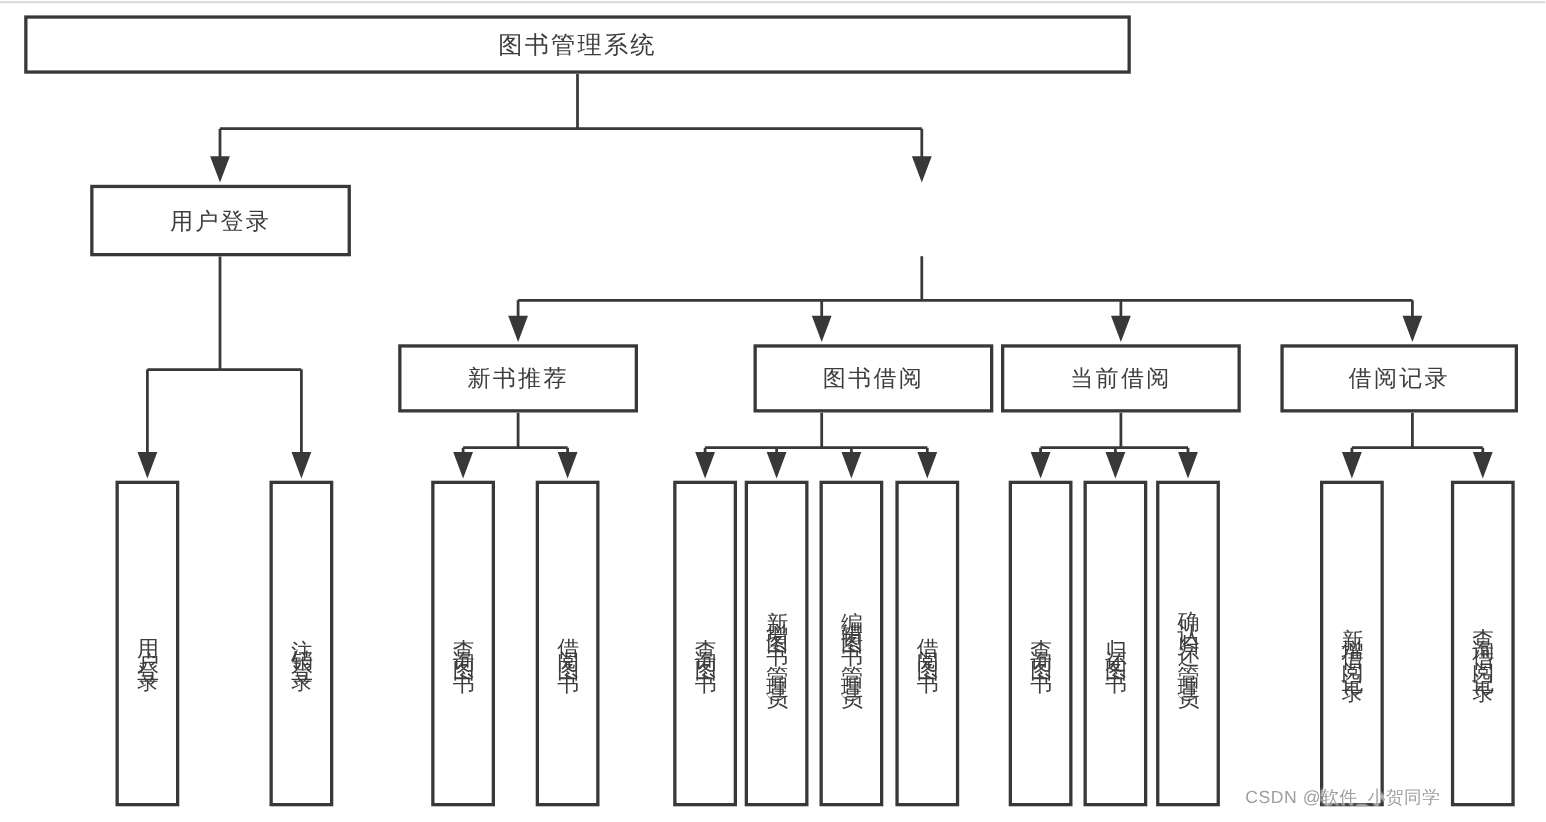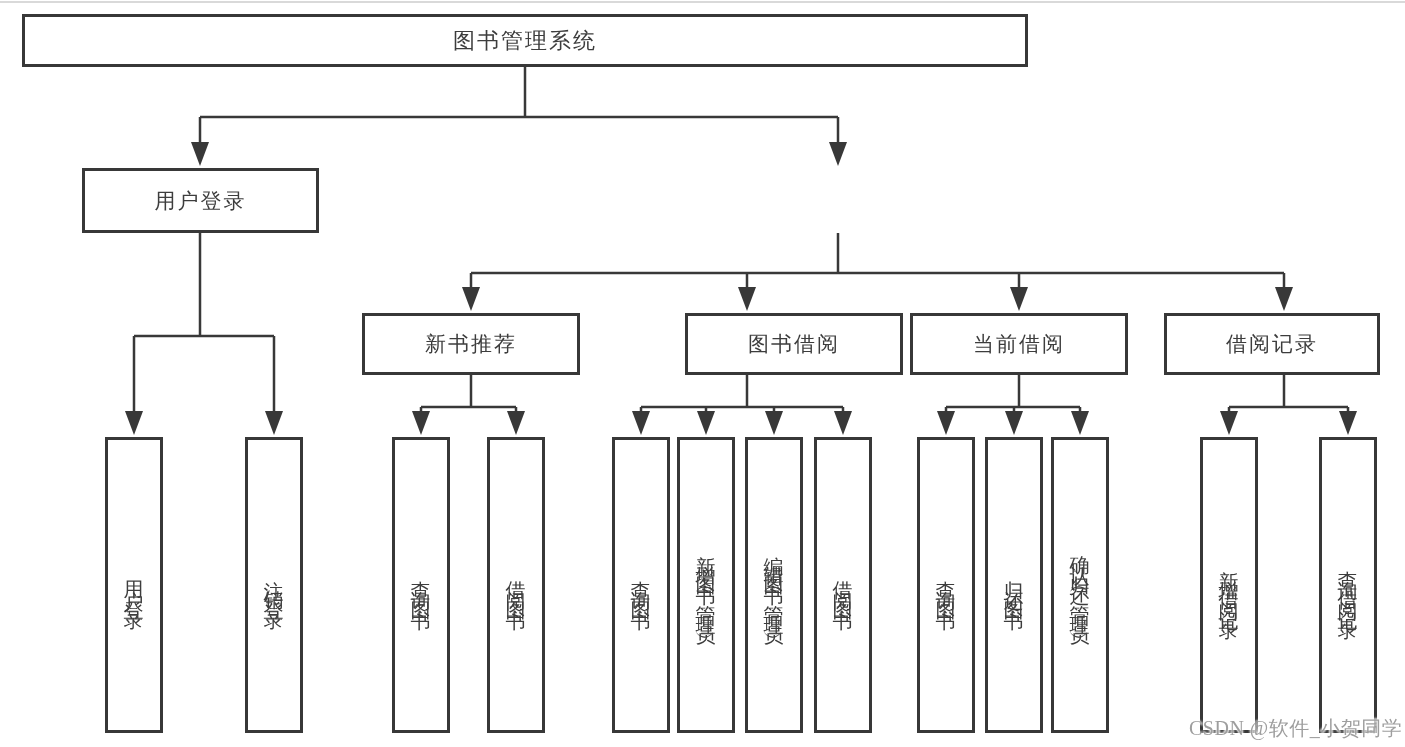--- a/index.html
+++ b/index.html
@@ -58,29 +58,28 @@
     text-orientation: mixed;
     font-size: 20px;
     letter-spacing: 10px;
     line-height: 1;
     color: var(--text, #3d3d3d);
     white-space: nowrap;
   }
 
   .watermark {
     position: absolute;
-    left: 1189px;
+    left: 1132px;
     top: 715px;
-    font-size: 20px;
+    font-size: 16px;
     letter-spacing: 0.5px;
     color: var(--watermark-text, #9e9e9e);
     text-shadow: 0 0 3px #fff, 1px 1px 2px #fff, -1px -1px 2px #fff;
     white-space: nowrap;
     z-index: 5;
-    font-family: Liberation Serif, serif;
   }
 </style>
 </head>
 <body>
 
 <div class="stage">
 
   <div class="top-edge-line"></div>
 
   <svg class="connectors" viewBox="0 0 1405 747" xmlns="http://www.w3.org/2000/svg" aria-hidden="true">

